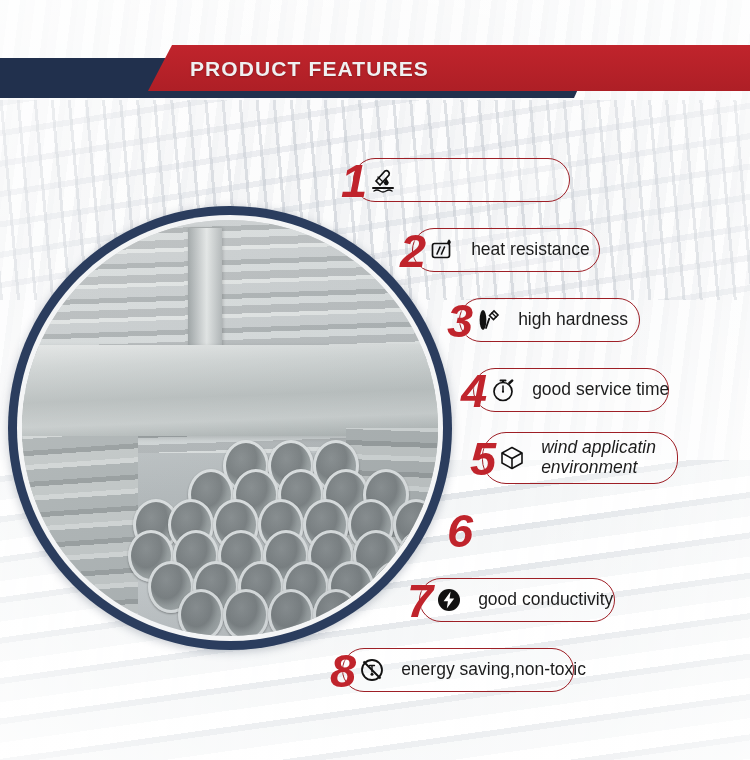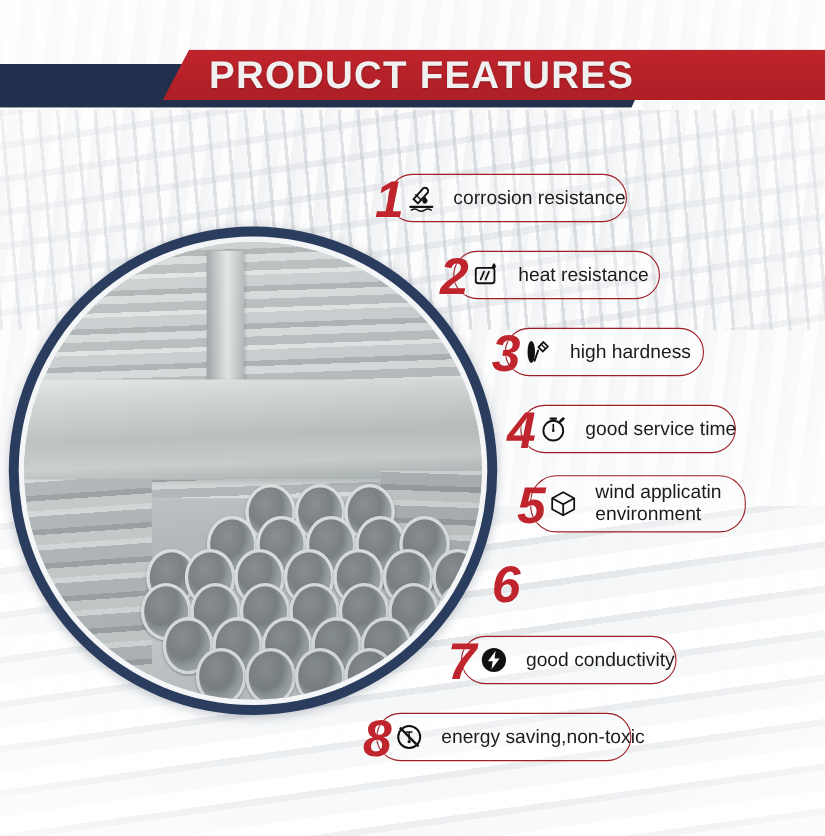--- a/index.html
+++ b/index.html
@@ -65,21 +65,21 @@
     width: 602px; height: 46px;
     background: linear-gradient(180deg, #c0242c 0%, #ae1f26 100%);
     clip-path: polygon(24px 0, 602px 0, 602px 46px, 0 46px);
   }
   .header-title {
     position: absolute;
     left: 190px; top: 50px;
     height: 38px;
     line-height: 38px;
     color: #f0f0f1;
-    font-size: 35px;
+    font-size: 21px;
     font-weight: bold;
     letter-spacing: 1.1px;
     white-space: nowrap;
     text-shadow: 0 1px 2px rgba(0,0,0,.25);
   }
 
   
   .photo-circle {
     position: absolute;
     left: 8px; top: 206px;
@@ -210,21 +210,21 @@
     margin-right: 14px;
   }
   .feature-icon svg { display: block; }
 
   .feature-label {
     color: #1c1c1c;
     font-size: 17.5px;
     white-space: nowrap;
     line-height: 1.12;
   }
-  .feature-label.two-line { white-space: normal; }
+  .feature-label.two-line { white-space: normal; font-style: italic; }
 
   
   .row-1 { left: 341px; top: 152px; }
   .row-2 { left: 400px; top: 222px; }
   .row-3 { left: 447px; top: 292px; }
   .row-4 { left: 461px; top: 362px; }
   .row-5 { left: 470px; top: 430px; }
   .row-6 { left: 447px; top: 502px; }
   .row-7 { left: 407px; top: 572px; }
   .row-8 { left: 330px; top: 642px; }
@@ -299,21 +299,20 @@
       <div class="feature-pill" style="width:217px">
         <div class="feature-icon">
           <svg width="28" height="28" viewBox="0 0 28 28" fill="none" stroke="#111" stroke-width="1.7" stroke-linecap="round">
             <path d="M7 15 L16 5 a3 3 0 0 1 4 4 L11 19 z" fill="none"></path>
             <path d="M9 11 L14 16" stroke-width="1.3"></path>
             <path d="M19 15 a2.4 2.4 0 1 1-3.4 0 L17.3 12.4 z" fill="#111" stroke="none"></path>
             <path d="M4 22 h20" stroke-width="2"></path>
             <path d="M5 25 q3-2 6 0 q3 2 6 0 q3-2 6 0" stroke-width="1.4" fill="none"></path>
           </svg>
         </div>
-        <div class="feature-label">corrosion resistance</div>
       </div>
     </div>
 
     <div class="feature-row row-2">
       <div class="feature-num">2</div>
       <div class="feature-pill" style="width:188px">
         <div class="feature-icon">
           <svg width="28" height="28" viewBox="0 0 28 28" fill="none" stroke="#111" stroke-width="1.7">
             <rect x="4.5" y="7.5" width="17" height="14" rx="2.2"></rect>
             <path d="M9 18 L12 11" stroke-width="1.6" stroke-linecap="round"></path>

